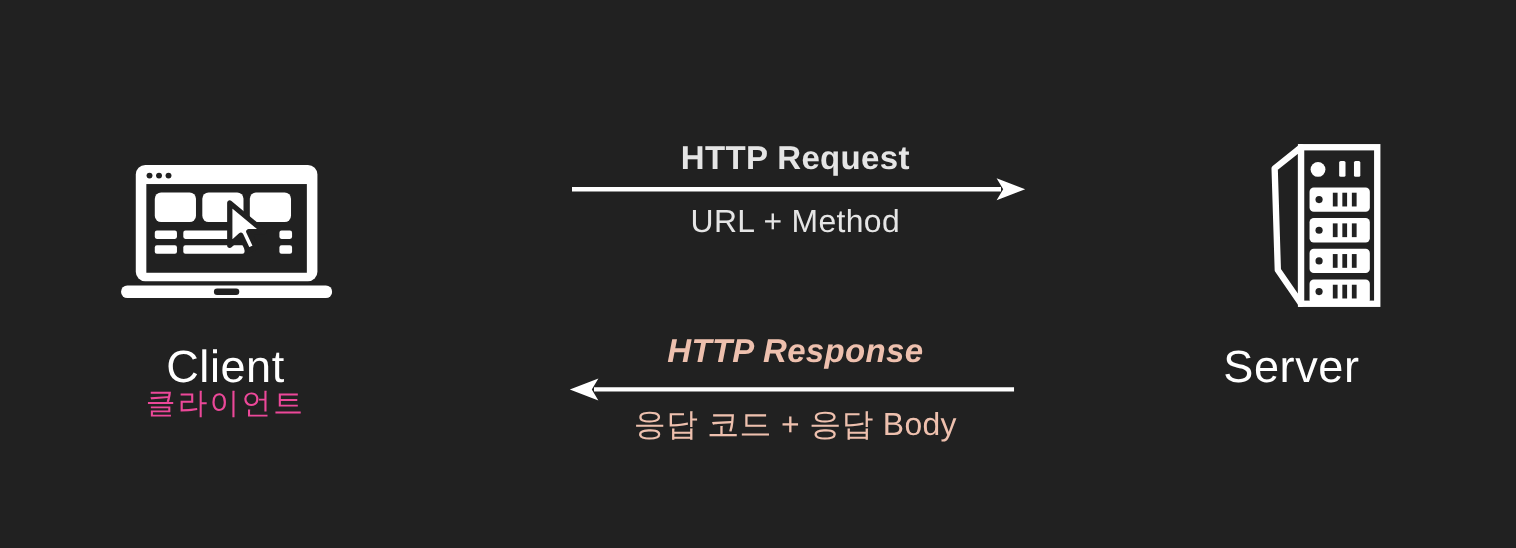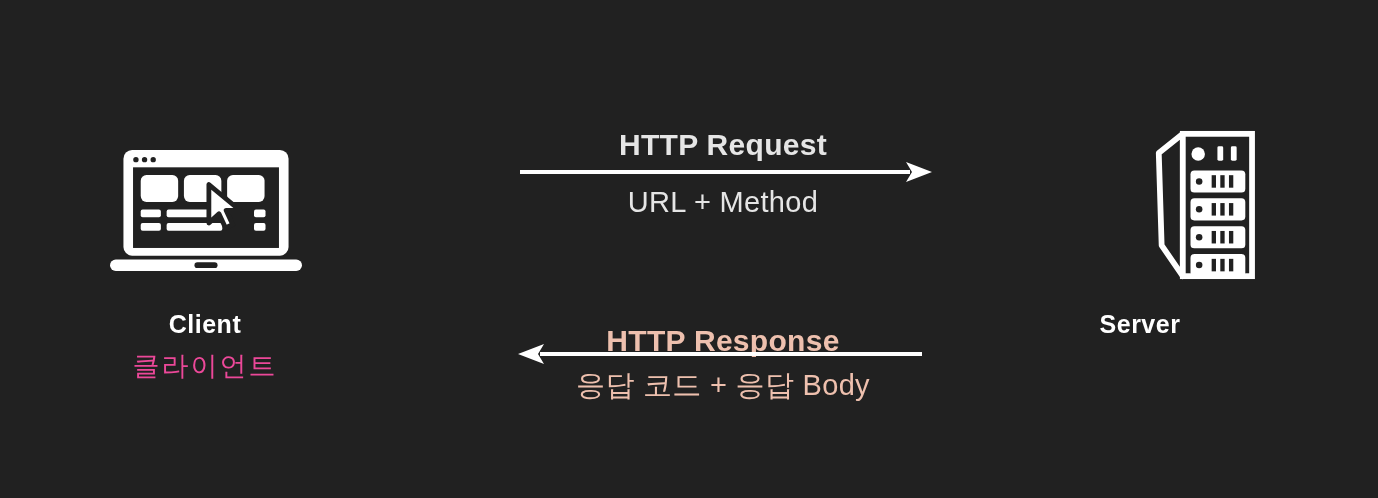--- a/index.html
+++ b/index.html
@@ -14,22 +14,22 @@
     background: #212121;
     overflow: hidden;
     font-family: "Liberation Sans", "DejaVu Sans", sans-serif;
     color: #ffffff;
   }
   .abs { position: absolute; }
   .centered { text-align: center; }
 
   
   .endpoint-title {
-    font-size: 25px;
-    font-weight: 700;
+    font-size: 41px;
+    font-weight: 400;
     color: #ffffff;
     letter-spacing: 0.5px;
   }
   .endpoint-subtitle {
     font-size: 27px;
     font-weight: 400;
     color: #ec4899;
     letter-spacing: 2px;
   }
 
@@ -91,21 +91,21 @@
 
   <div class="abs" style="left:520px; top:160px; width:412px; height:24px;">
     <svg width="412" height="24" viewBox="0 0 412 24">
       <line x1="0" y1="12" x2="390" y2="12" stroke="#ffffff" stroke-width="4"></line>
       <polygon points="386,2 412,12 386,22 392,12" fill="#ffffff"></polygon>
     </svg>
   </div>
 
   <div class="abs centered msg-detail req-color" style="left:523px; top:186px; width:400px;">URL + Method</div>
 
-  <div class="abs centered msg-title res-color" style="left:523px; top:324px; width:400px;">HTTP Response</div>
+  <div class="abs centered msg-title res-color" style="left:523px; top:303px; width:400px;font-style:italic;">HTTP Response</div>
 
   <div class="abs" style="left:518px; top:342px; width:404px; height:24px;">
     <svg width="404" height="24" viewBox="0 0 404 24">
       <line x1="22" y1="12" x2="404" y2="12" stroke="#ffffff" stroke-width="4"></line>
       <polygon points="26,2 0,12 26,22 20,12" fill="#ffffff"></polygon>
     </svg>
   </div>
 
   <div class="abs centered msg-detail res-color" style="left:523px; top:366px; width:400px;">응답 코드 + 응답 Body</div>
 
@@ -139,15 +139,15 @@
       <rect x="82" y="105" width="4.5" height="13" fill="#212121"></rect>
 
       <rect x="42" y="129" width="57" height="23" rx="4" fill="#ffffff"></rect>
       <circle cx="51" cy="140.5" r="3.4" fill="#212121"></circle>
       <rect x="64" y="134" width="4.5" height="13" fill="#212121"></rect>
       <rect x="73" y="134" width="4.5" height="13" fill="#212121"></rect>
       <rect x="82" y="134" width="4.5" height="13" fill="#212121"></rect>
     </svg>
   </div>
 
-  <div class="abs centered endpoint-title" style="left:1040px; top:310px; width:200px;">Server</div>
+  <div class="abs centered endpoint-title" style="left:1074px; top:310px; width:200px;">Server</div>
 
 </div>
 
 </body></html>

